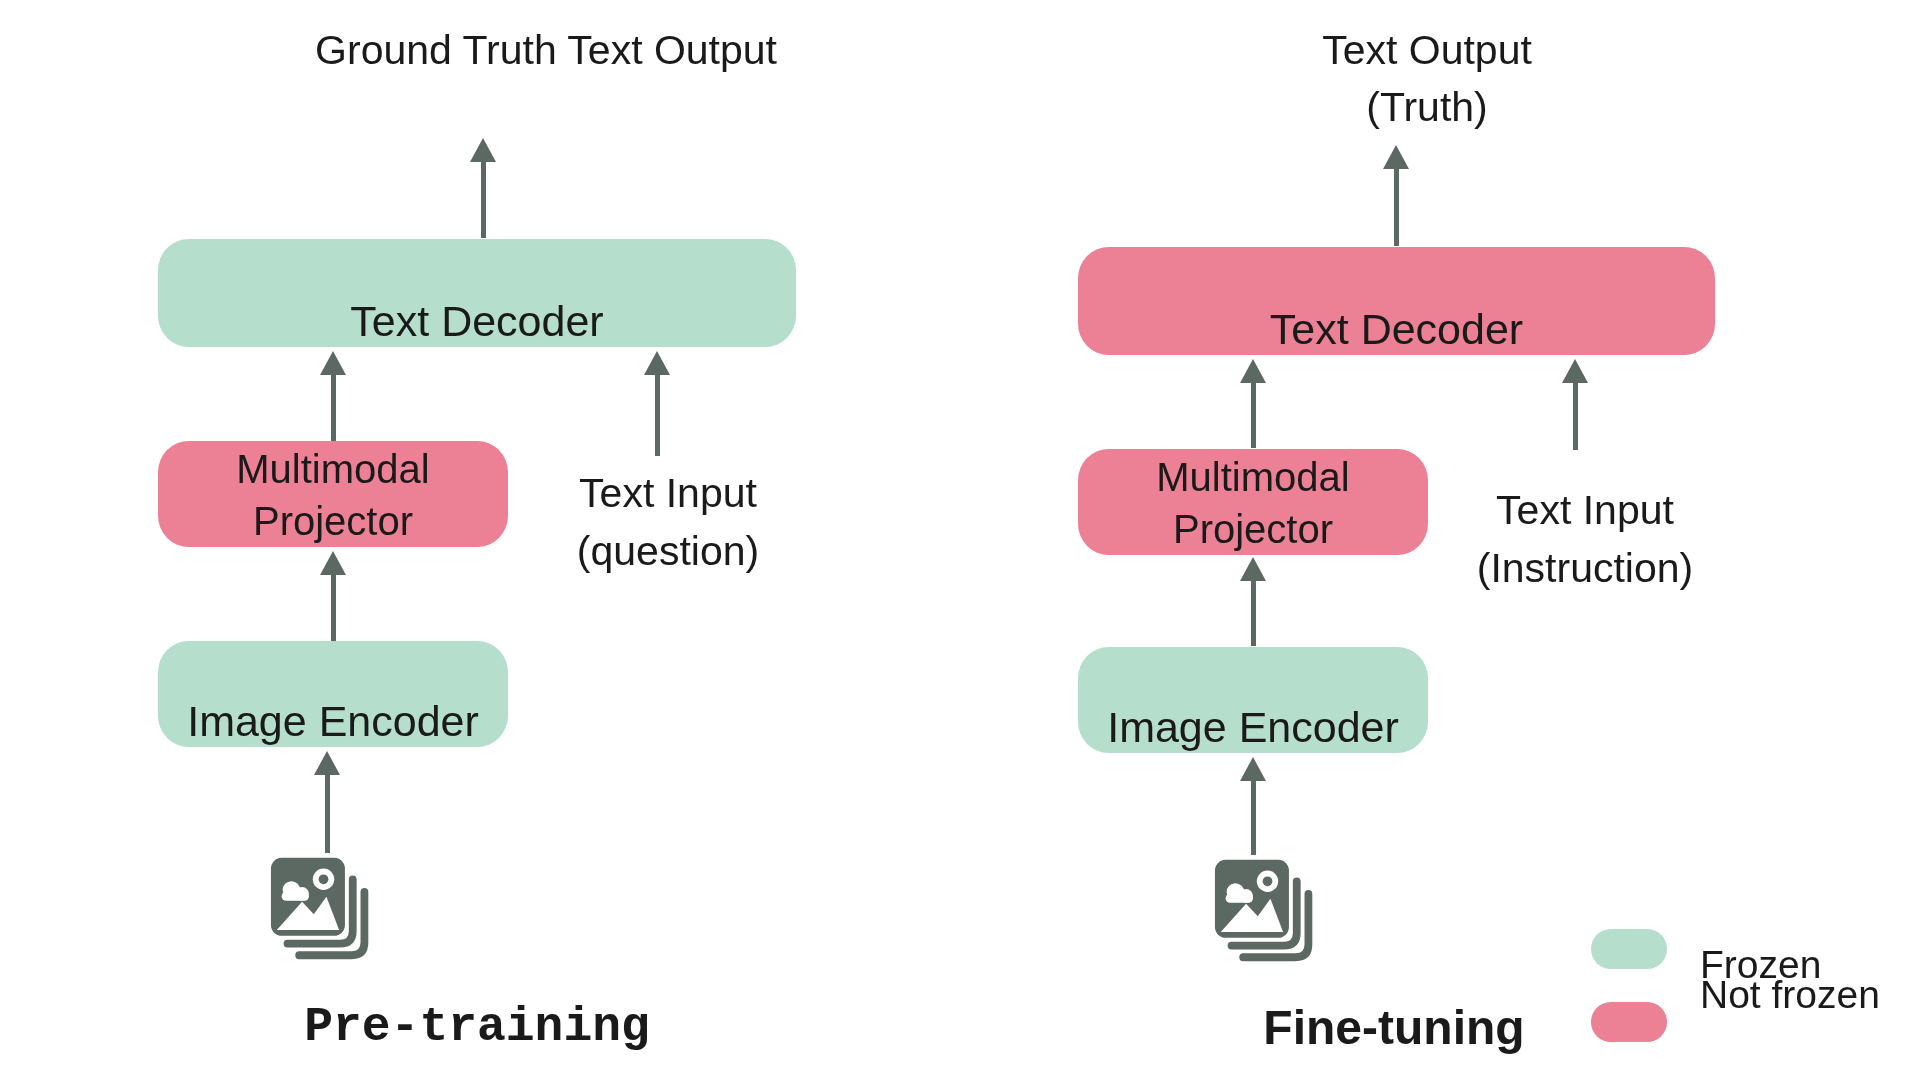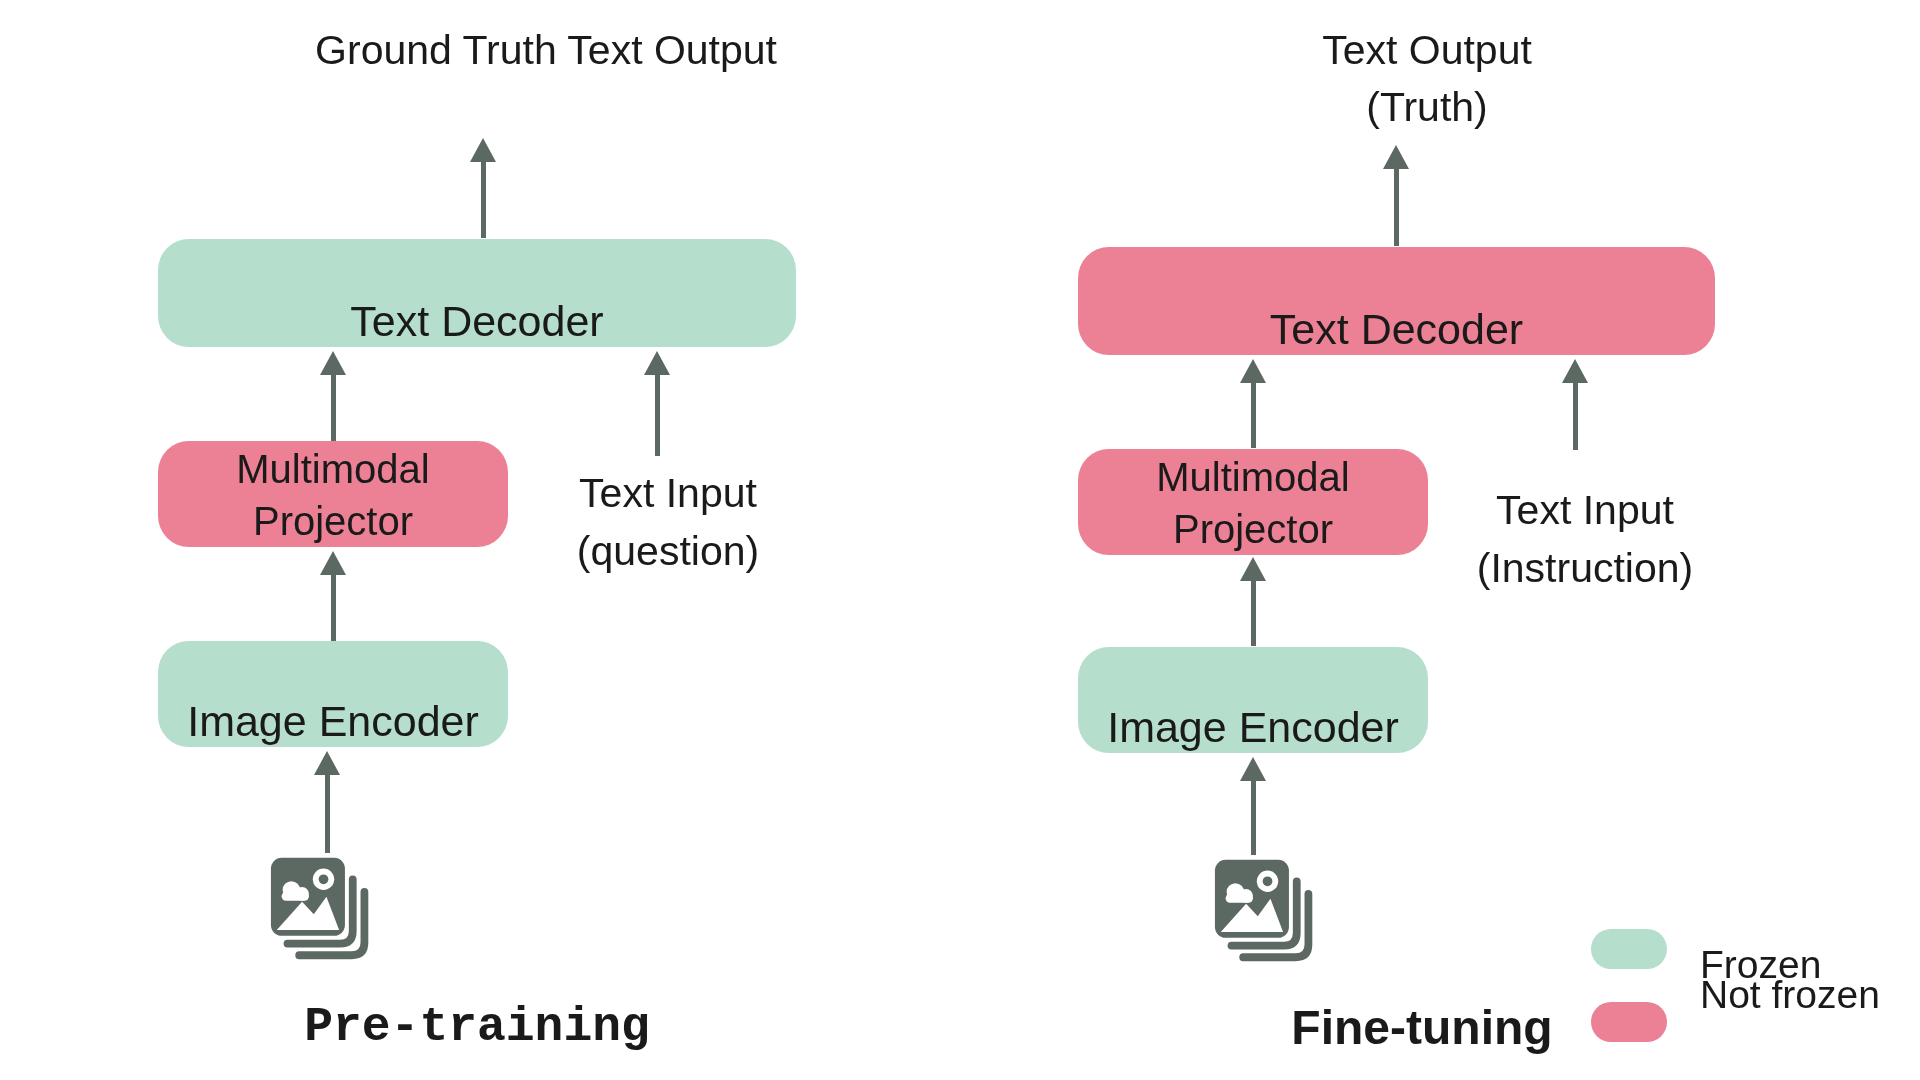--- a/index.html
+++ b/index.html
@@ -128,21 +128,21 @@
     <path d="M 87 27 L 87 80 Q 87 93 74 93 L 20 93" fill="none" stroke="currentColor" stroke-width="8" stroke-linecap="round"></path>
     <rect x="3" y="5" width="76" height="80" rx="11" fill="currentColor"></rect>
     <circle cx="57" cy="27" r="11" fill="#ffffff"></circle>
     <circle cx="57" cy="27" r="5" fill="currentColor"></circle>
     <circle cx="24" cy="38" r="9" fill="#ffffff"></circle>
     <circle cx="35" cy="42" r="7" fill="#ffffff"></circle>
     <rect x="14" y="40" width="28" height="9" rx="4.5" fill="#ffffff"></rect>
     <polygon points="9,79 35,50 47,63 60,45 73,79" fill="#ffffff"></polygon>
   </svg>
 
-  <div class="stage" style="left:1222px; top:1000px; width:400px;">Fine-tuning</div>
+  <div class="stage" style="left:1194px; top:1000px; width:400px;">Fine-tuning</div>
 
   <div class="pill frozen" style="left:1591px; top:929px;"></div>
   <div class="legend-label" style="left:1700px; top:929px;margin-top:16px;">Frozen</div>
 
   <div class="pill notfrozen" style="left:1591px; top:1002px;"></div>
   <div class="legend-label" style="left:1700px; top:975px;">Not frozen</div>
 
 </div>
 
 </body></html>

